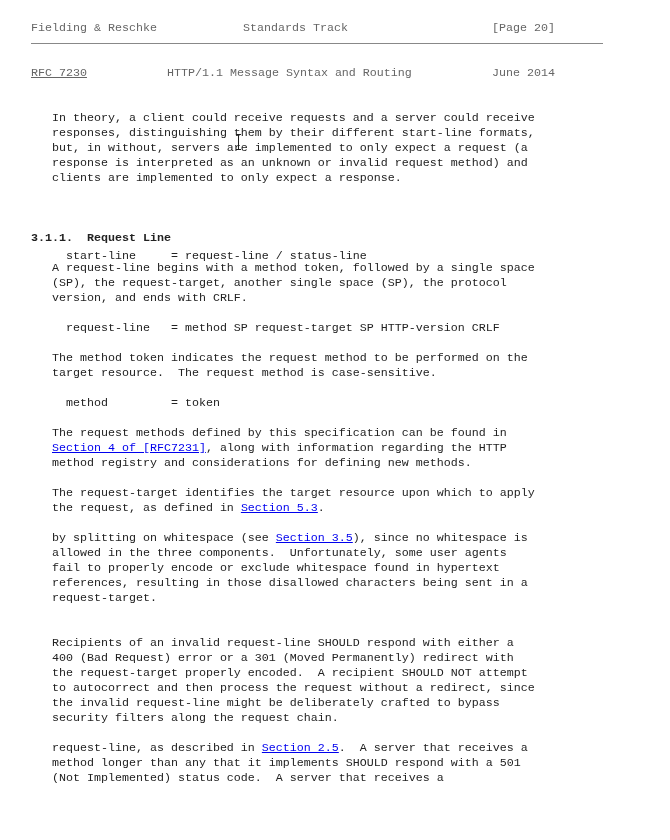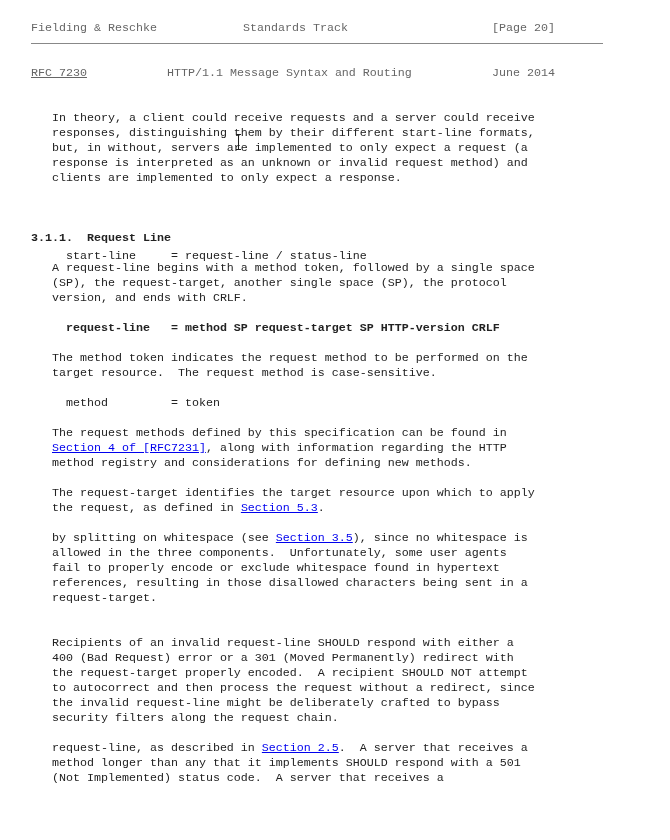--- a/index.html
+++ b/index.html
@@ -48,21 +48,21 @@
 </div>
 
 <div class="line heading" style="left:31px; top:231px;">3.1.1.  Request Line</div>
 
 <div class="para" style="top:261px;">
   <span class="line">A request-line begins with a method token, followed by a single space</span>
   <span class="line">(SP), the request-target, another single space (SP), the protocol</span>
   <span class="line">version, and ends with CRLF.</span>
 </div>
 
-<div class="para" style="top:321px;font-weight:bold;">
+<div class="para" style="top:321px;">
   <span class="line">  request-line   = method SP request-target SP HTTP-version CRLF</span>
 </div>
 
 <div class="para" style="top:351px;">
   <span class="line">The method token indicates the request method to be performed on the</span>
   <span class="line">target resource.  The request method is case-sensitive.</span>
 </div>
 
 <div class="para" style="top:396px;">
   <span class="line">  method         = token</span>

